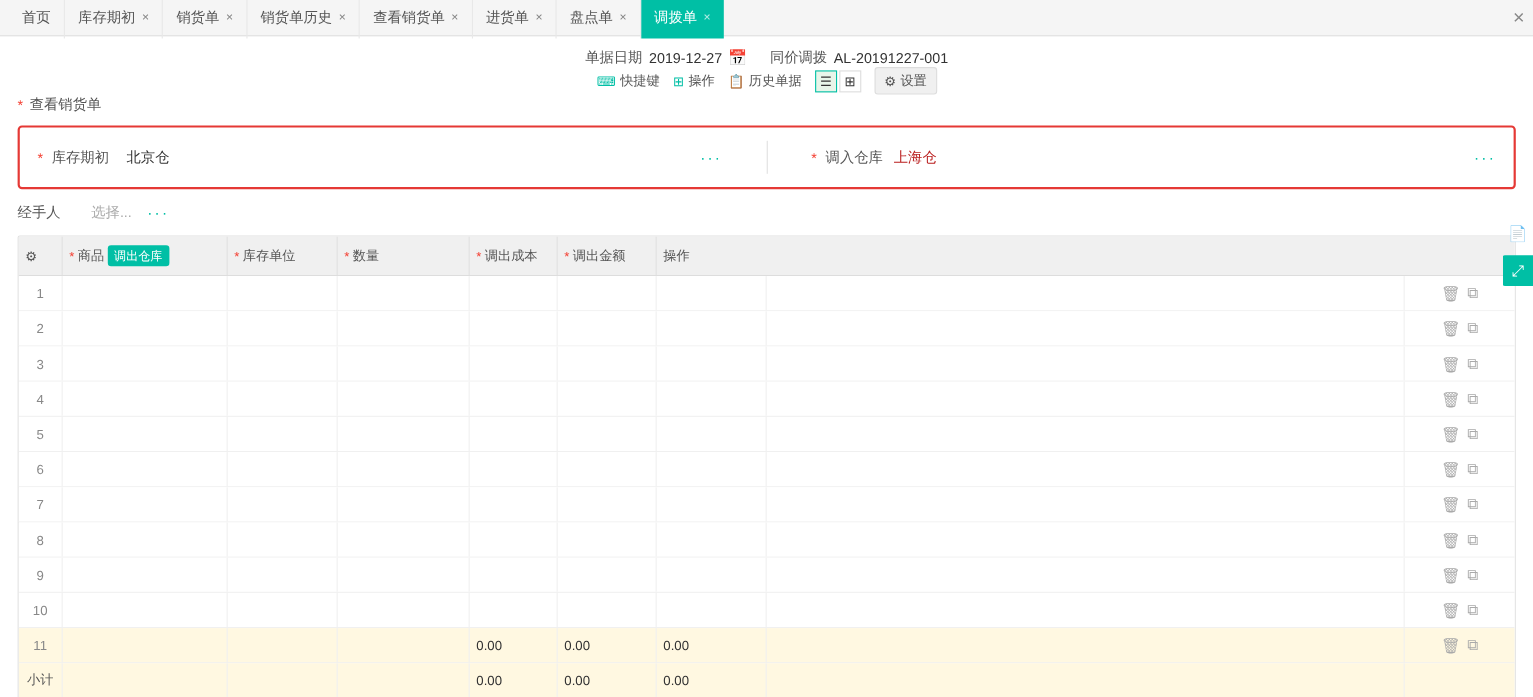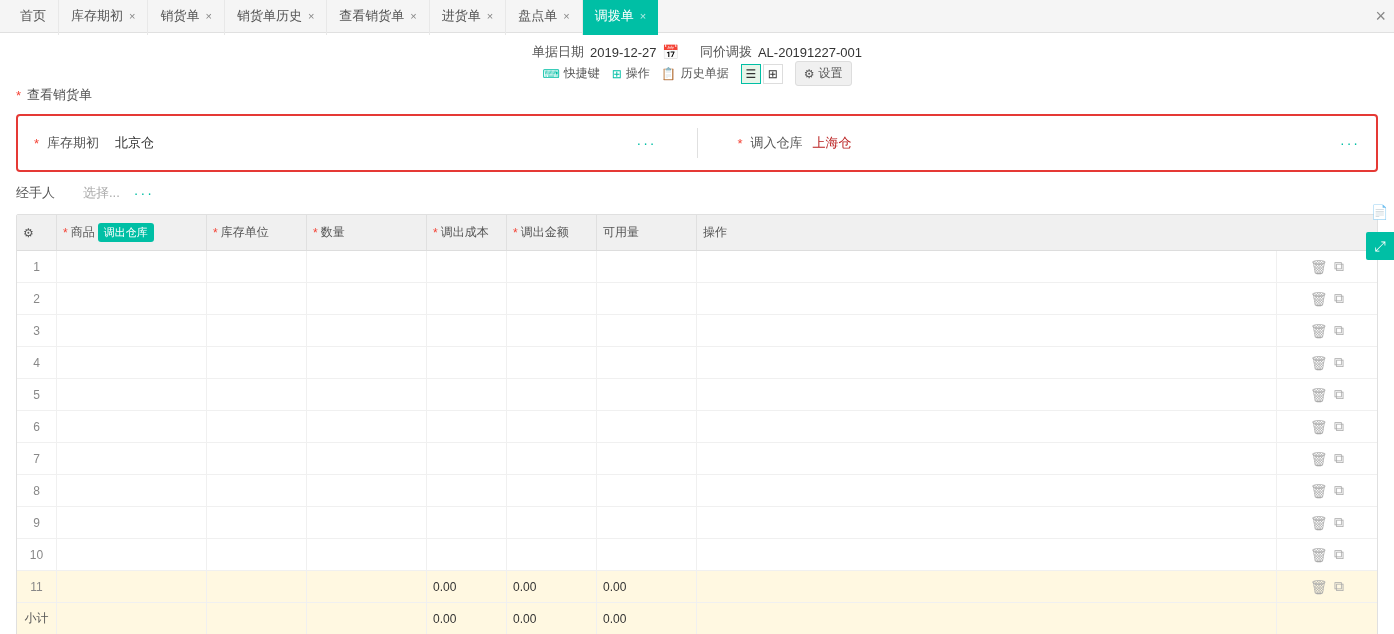--- a/index.html
+++ b/index.html
@@ -320,23 +320,20 @@
         </div>
         <div class="th-cell">
           <span class="th-required">*</span>
           <span>调出成本</span>
         </div>
         <div class="th-cell">
           <span class="th-required">*</span>
           <span>调出金额</span>
         </div>
         <div class="th-cell">
-          <span>可用量</span>
-        </div>
-        <div class="th-cell">
           <span>操作</span>
         </div>
       </div>
 
       <div class="table-row">
         <div class="td-cell row-num">1</div>
         <div class="td-cell"></div>
         <div class="td-cell"></div>
         <div class="td-cell"></div>
         <div class="td-cell"></div>

